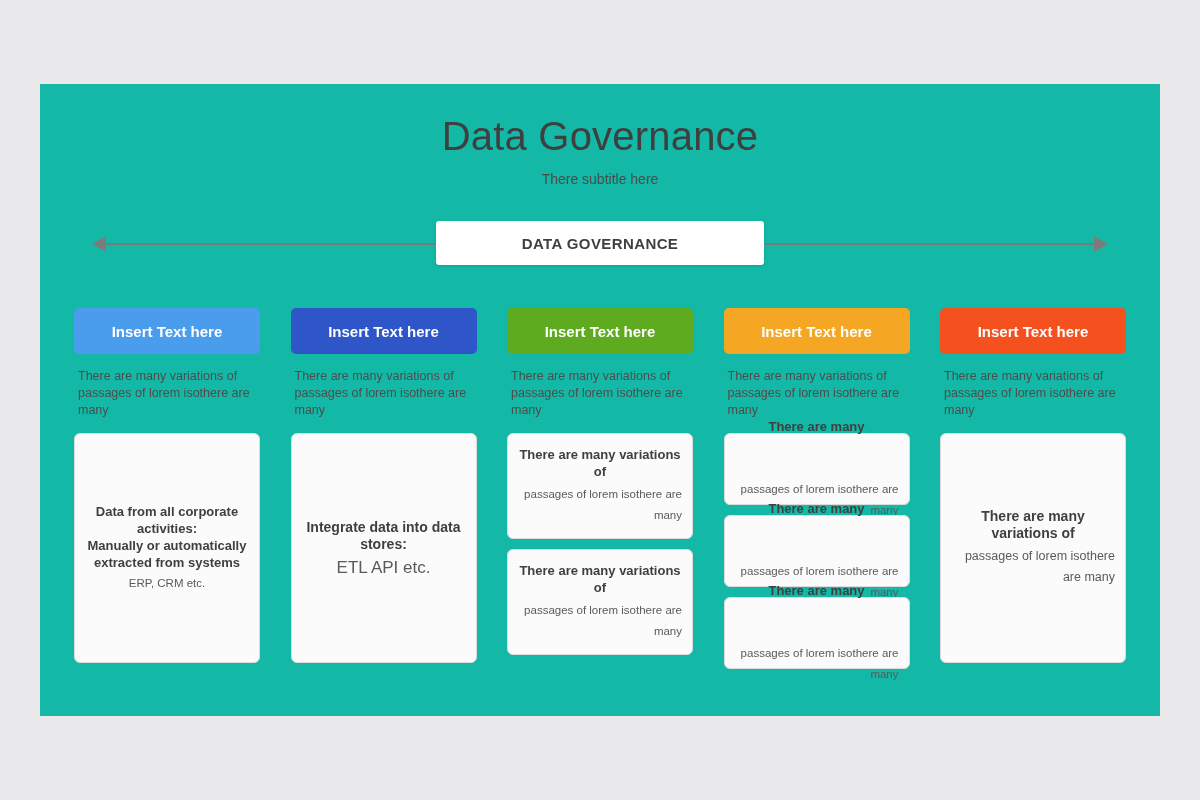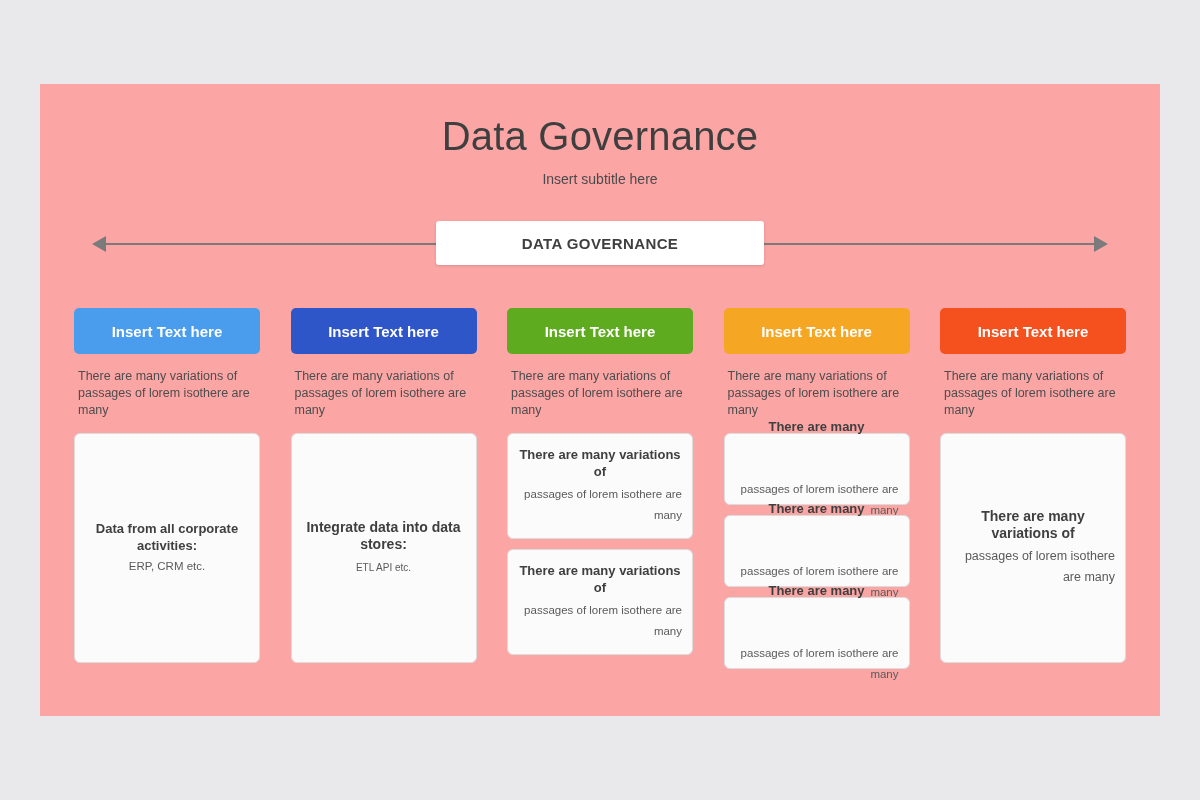--- a/index.html
+++ b/index.html
@@ -12,21 +12,21 @@
     background: #e9e9eb;
     font-family: "Liberation Sans", sans-serif;
     overflow: hidden;
   }
   #slide {
     position: absolute;
     left: 40px;
     top: 84px;
     width: 1120px;
     height: 632px;
-    background: #fca5a5;
+    background: #14b8a6;
   }
   .title {
     text-align: center;
     font-size: 40px;
     color: #3f3f3f;
     font-weight: 400;
     margin-top: 30px;
     letter-spacing: 0.2px;
   }
   .subtitle {
@@ -160,52 +160,53 @@
   .card-mid { height: 106px; }
   .card-small { height: 72px; gap: 40px; }
   .card-big { height: 230px; }
 </style>
 </head>
 <body>
 
 <div id="slide">
 
   <div class="title">Data Governance</div>
-  <div class="subtitle">Insert subtitle here</div>
+  <div class="subtitle">There subtitle here</div>
 
   <div class="banner-row">
     <div class="arrow-head arrow-head-left"></div>
     <div class="arrow-line arrow-left-line"></div>
     <div class="arrow-line arrow-right-line"></div>
     <div class="arrow-head arrow-head-right"></div>
     <div class="banner-box">
       <span class="banner-text">DATA GOVERNANCE</span>
     </div>
   </div>
 
   <div class="columns">
 
     <div class="column">
       <div class="pill" style="background:#4a9ded">Insert Text here</div>
       <div class="col-desc">There are many variations of passages of lorem isothere are many</div>
       <div class="card-stack">
         <div class="card card-tall-1">
           <div class="card-head">Data from all corporate activities:</div>
+          <div class="card-head">Manually or automatically extracted from systems</div>
           <div class="card-sub">ERP, CRM etc.</div>
         </div>
       </div>
     </div>
 
     <div class="column">
       <div class="pill" style="background:#2f56c8">Insert Text here</div>
       <div class="col-desc">There are many variations of passages of lorem isothere are many</div>
       <div class="card-stack">
         <div class="card card-tall-2">
           <div class="card-head" style="font-size:14px">Integrate data into data stores:</div>
-          <div class="card-sub" style="font-size:10px">ETL API etc.</div>
+          <div class="card-sub" style="font-size:17px">ETL API etc.</div>
         </div>
       </div>
     </div>
 
     <div class="column">
       <div class="pill" style="background:#5eab20">Insert Text here</div>
       <div class="col-desc">There are many variations of passages of lorem isothere are many</div>
       <div class="card-stack">
         <div class="card card-mid">
           <div class="card-head">There are many variations of</div>

